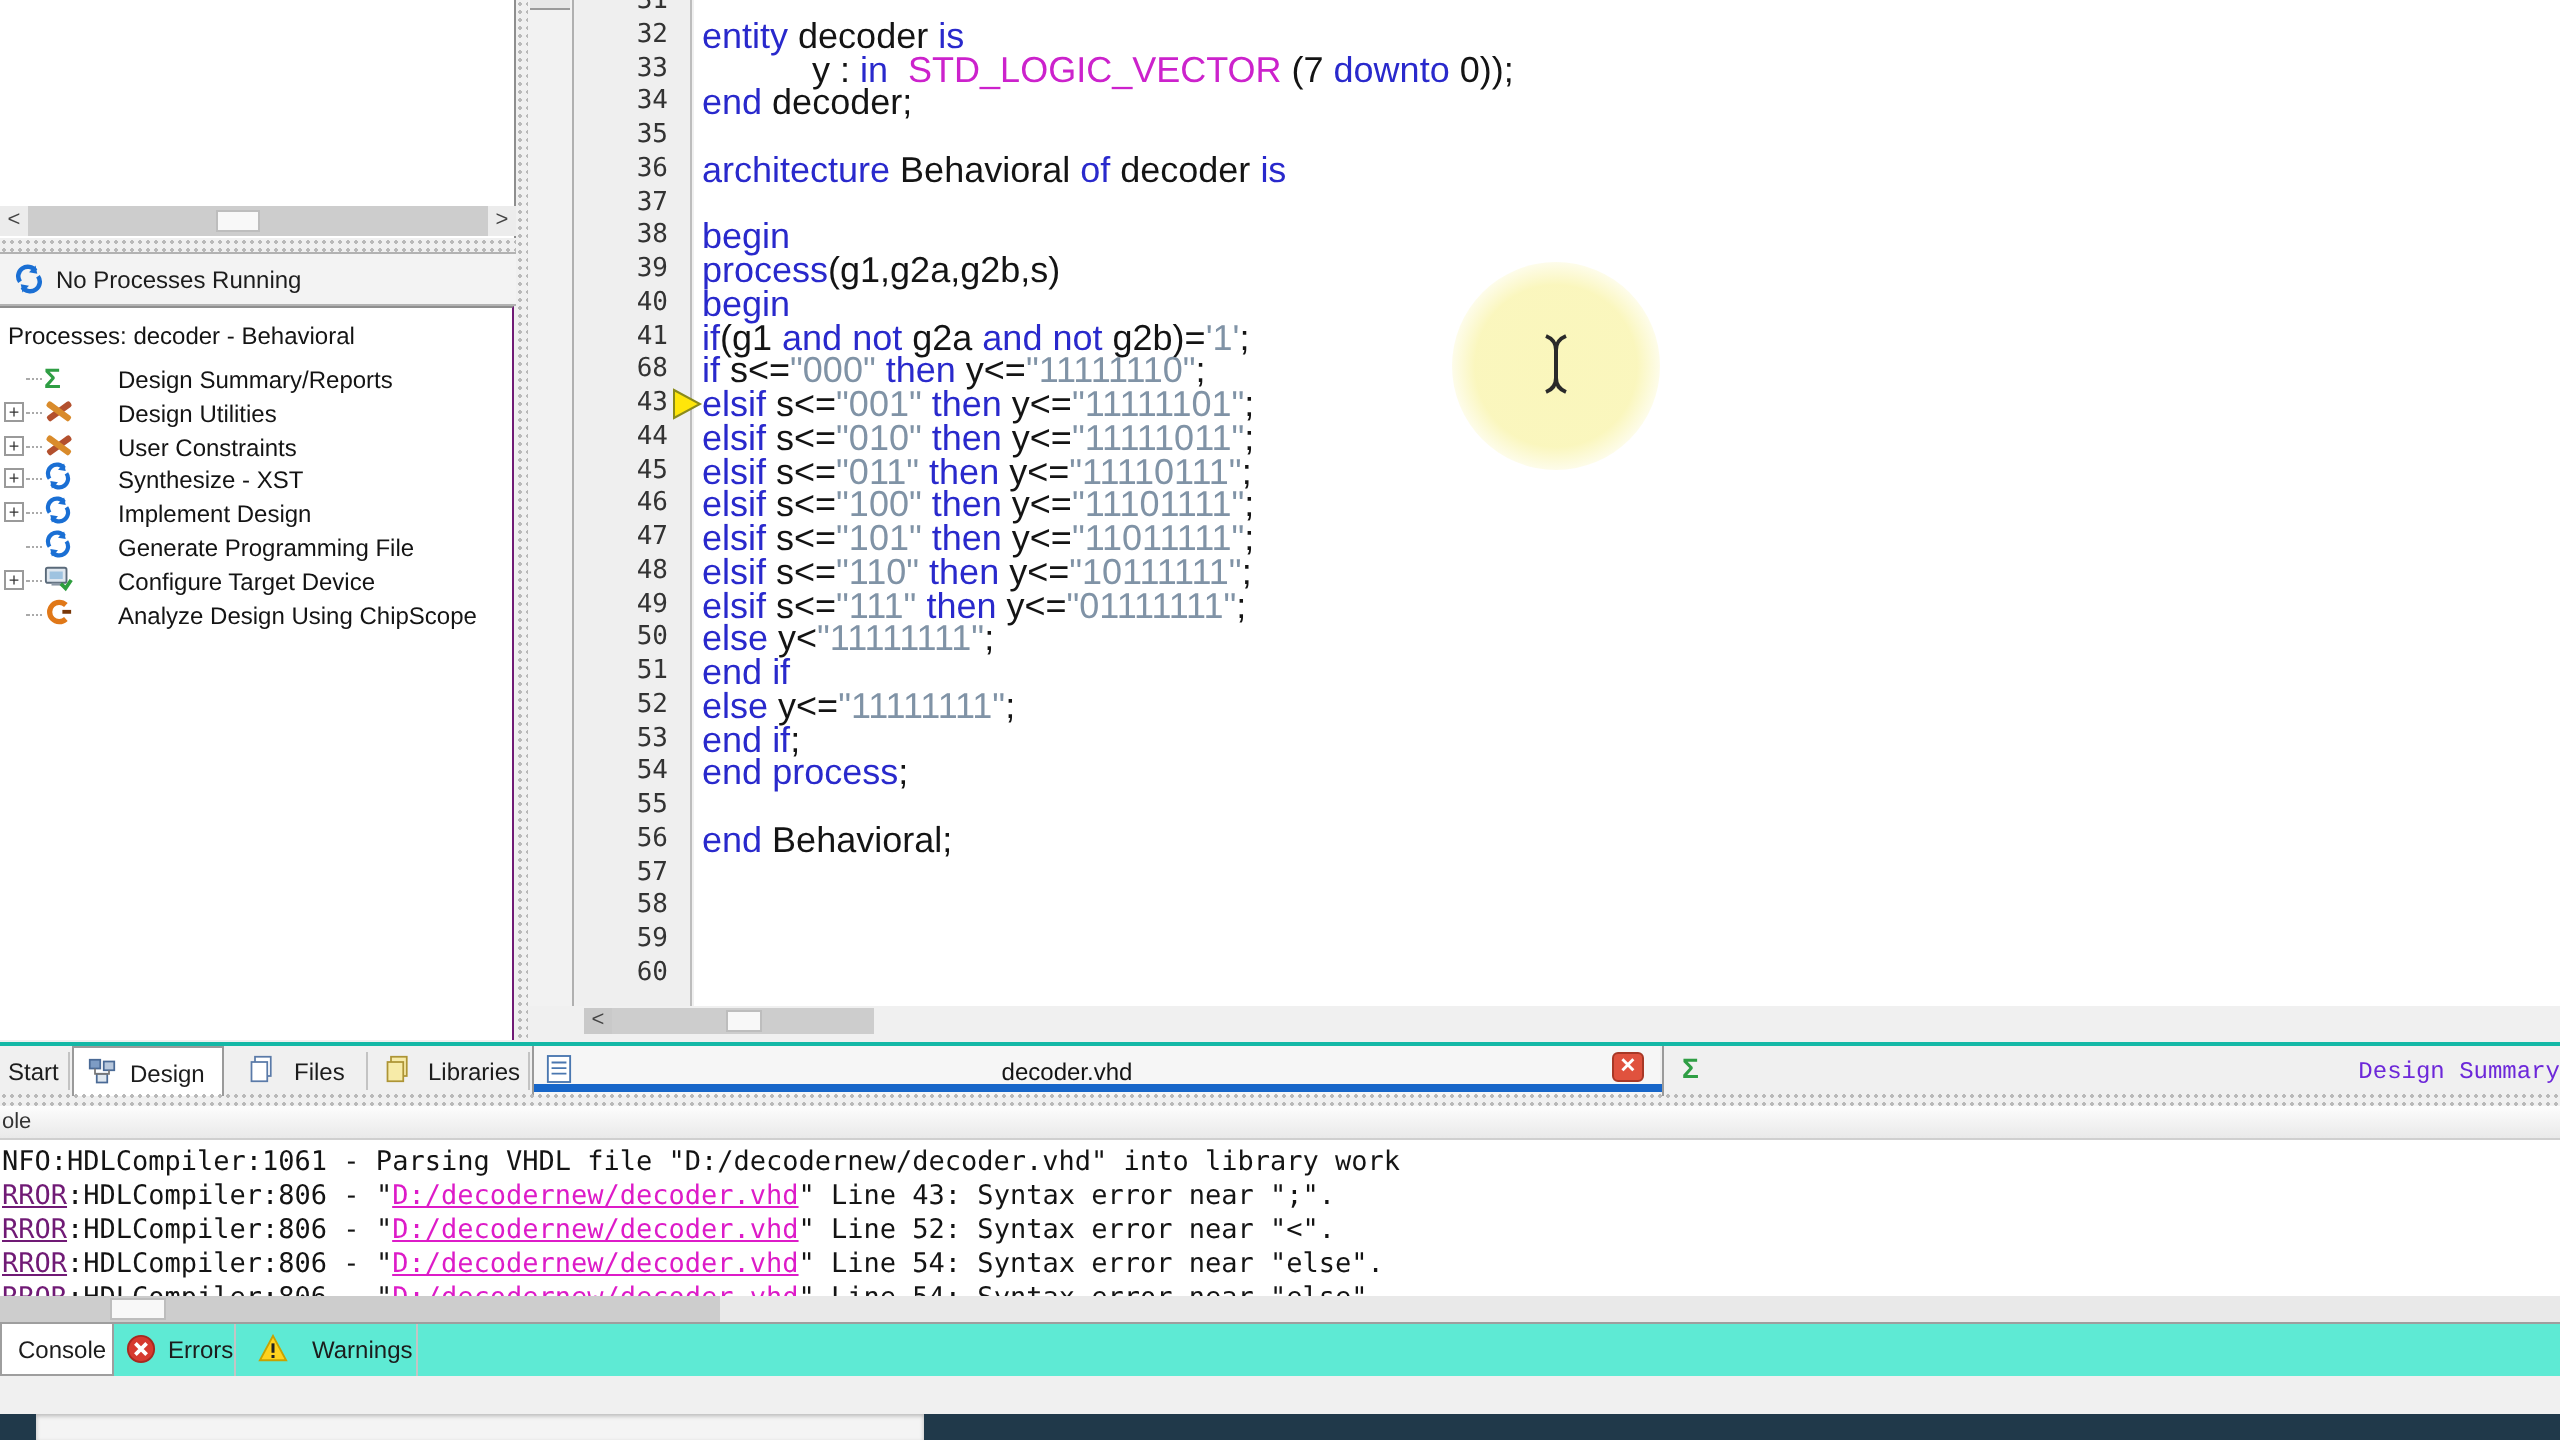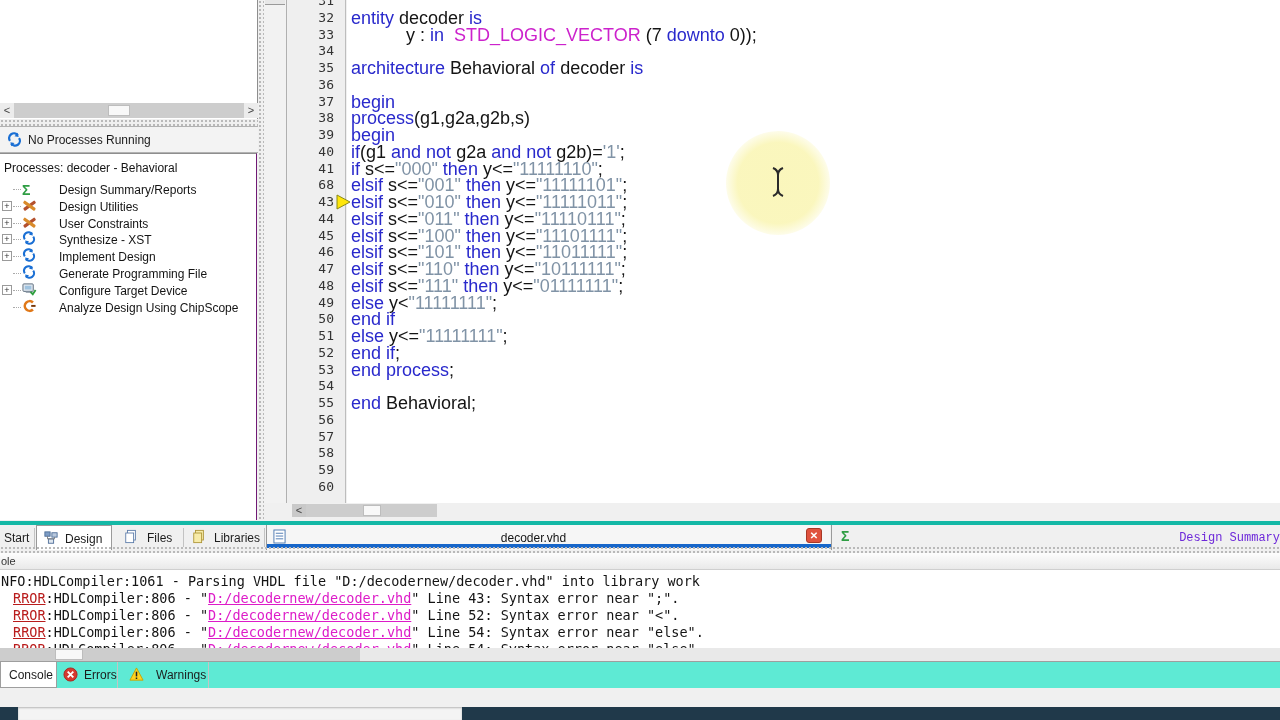--- a/index.html
+++ b/index.html
@@ -42,32 +42,32 @@
   #gutter-inner { position:absolute; left:0; top:-7px; width:100%; }
   .gut-num { height:16.75px; font-family:"DejaVu Sans Mono", monospace; font-size:13px; line-height:16.75px;
              text-align:right; padding-right:11px; color:#333; }
   #code { left:347px; top:0; width:933px; height:503px; background:#fff; overflow:hidden; }
   #code-inner { position:absolute; left:4px; top:-7px; }
   .code-line { height:16.75px; font-family:Liberation Sans, sans-serif; font-size:18px; line-height:16.75px;
                white-space:pre; color:#141414; }
   .tk-k { color:#2929cc; }
   .tk-t { color:#cc22cc; }
   .tk-s { color:#8093a6; }
-  .tk-m { color:#b91c1c; text-decoration:underline;margin-left:12px; }
+  .tk-m { color:#701a75; text-decoration:underline; }
   .tk-l { color:#dd1bc8; text-decoration:underline; }
 
   #cursor-glow { left:726px; top:131px; width:104px; height:104px; border-radius:50%;
      background:radial-gradient(circle, rgba(250,246,186,0.97) 0%, rgba(250,246,186,0.95) 55%, rgba(250,246,186,0) 78%); }
   #ibeam { left:770px; top:166px; }
   #line-marker { left:336px; }
 
   #edit-hscroll { left:290px; top:503px; width:990px; height:15px; }
 
   
-  #tabs-row { left:0; top:521px; width:1280px; height:25px; background:#f0f0f0; border-top:4px solid #14b8a6; }
+  #tabs-row { left:0; top:521px; width:1280px; height:25px; background:#f0f0f0; border-top:2px solid #14b8a6; }
   .ltab { position:absolute; top:0; height:25px; font-size:12px; color:#1c1c1c; }
   .ltab .tl { position:absolute; top:6px; }
   .vsep { position:absolute; top:3px; width:1px; height:19px; background:#c3c3c3; }
   #tab-design { left:36px; width:76px; background:#fff; border:1px solid #9a9a9a; border-bottom:none; }
   #doc-tab { position:absolute; left:266px; top:0; width:564px; height:25px; background:#f6f6f6; border-left:1px solid #9a9a9a; }
   #doc-tab .doc-label { position:absolute; left:0; right:30px; top:6px; text-align:center; font-size:12px; color:#141414; }
   #doc-underline { position:absolute; left:0; top:19px; width:564px; height:4px; background:#1766c9; }
   #doc-close { position:absolute; right:8px; top:3px; width:16px; height:15px; background:#e0523e; border:1px solid #a83826;
                border-radius:3px; color:#fff; font-size:10px; font-weight:bold; text-align:center; line-height:13px; cursor:default; }
   #summary-tab { position:absolute; left:831px; top:0; width:449px; height:25px; border-left:1px solid #9a9a9a; }
@@ -242,20 +242,21 @@
       <div class="gut-num">58</div>
       <div class="gut-num">59</div>
       <div class="gut-num">60</div>
     </div>
 </div>
 <div class="abs" id="code">
   <div id="code-inner">
       <div class="code-line"></div>
       <div class="code-line"><span class="tk-k">entity</span><span> decoder </span><span class="tk-k">is</span></div>
       <div class="code-line"><span>           y : </span><span class="tk-k">in</span><span>  </span><span class="tk-t">STD_LOGIC_VECTOR</span><span> (7 </span><span class="tk-k">downto</span><span> 0));</span></div>
+      <div class="code-line"><span class="tk-k">end</span><span> decoder;</span></div>
       <div class="code-line"></div>
       <div class="code-line"><span class="tk-k">architecture</span><span> Behavioral </span><span class="tk-k">of</span><span> decoder </span><span class="tk-k">is</span></div>
       <div class="code-line"></div>
       <div class="code-line"><span class="tk-k">begin</span></div>
       <div class="code-line"><span class="tk-k">process</span><span>(g1,g2a,g2b,s)</span></div>
       <div class="code-line"><span class="tk-k">begin</span></div>
       <div class="code-line"><span class="tk-k">if</span><span>(g1 </span><span class="tk-k">and</span><span> </span><span class="tk-k">not</span><span> g2a </span><span class="tk-k">and</span><span> </span><span class="tk-k">not</span><span> g2b)=</span><span class="tk-s">'1'</span><span>;</span></div>
       <div class="code-line"><span class="tk-k">if</span><span> s&lt;=</span><span class="tk-s">"000"</span><span> </span><span class="tk-k">then</span><span> y&lt;=</span><span class="tk-s">"11111110"</span><span>;</span></div>
       <div class="code-line"><span class="tk-k">elsif</span><span> s&lt;=</span><span class="tk-s">"001"</span><span> </span><span class="tk-k">then</span><span> y&lt;=</span><span class="tk-s">"11111101"</span><span>;</span></div>
       <div class="code-line"><span class="tk-k">elsif</span><span> s&lt;=</span><span class="tk-s">"010"</span><span> </span><span class="tk-k">then</span><span> y&lt;=</span><span class="tk-s">"11111011"</span><span>;</span></div>

